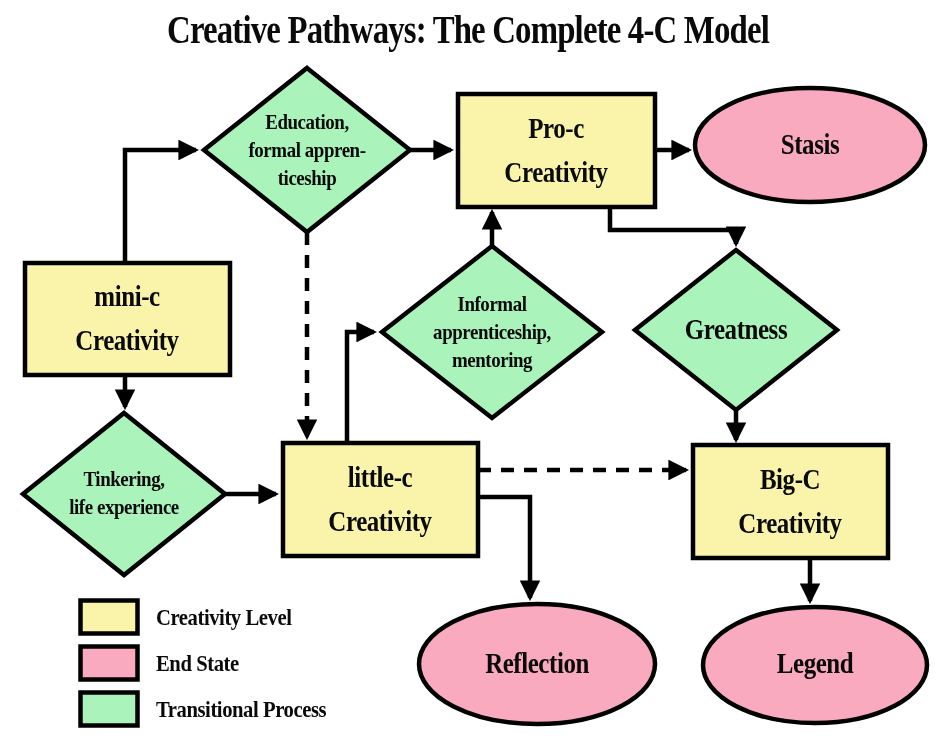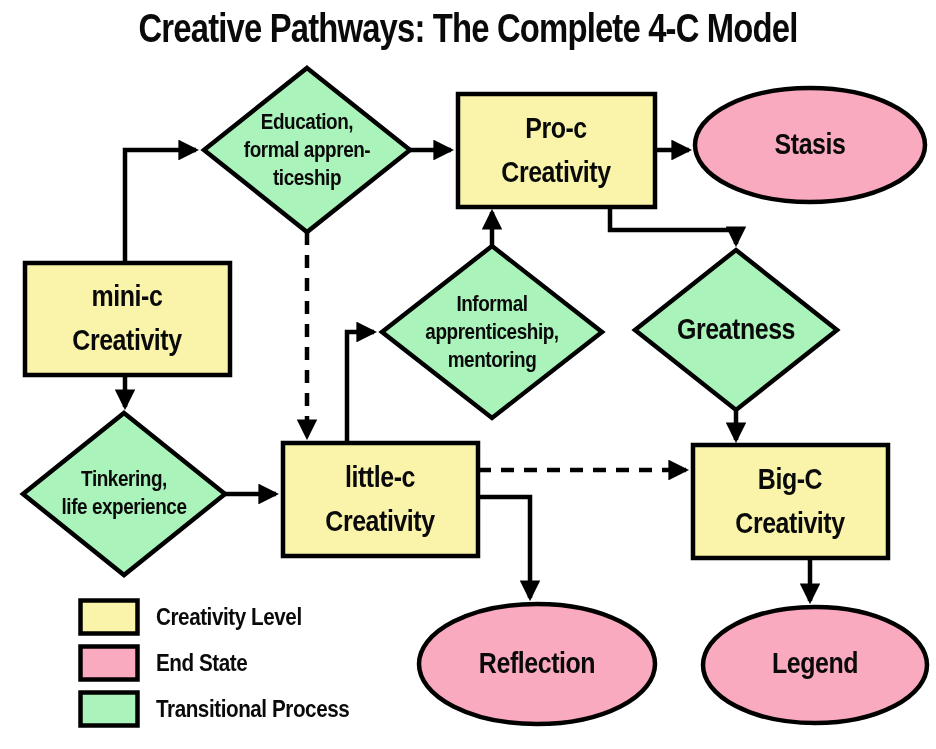--- a/index.html
+++ b/index.html
@@ -1,21 +1,21 @@
 <!DOCTYPE html>
 <html><head>
 <meta charset="utf-8">
 <style>
   html, body { margin: 0; padding: 0; background: #ffffff; }
   .canvas {
     position: relative;
     width: 936px;
     height: 749px;
     background: #ffffff;
-    font-family: Liberation Sans, sans-serif;
+    font-family: Liberation Serif, serif;
     overflow: hidden;
     color: #0a0a0a;
   }
   .title {
     position: absolute;
     top: 6px;
     left: 0;
     width: 100%;
     text-align: center;
     font-size: 40px;

